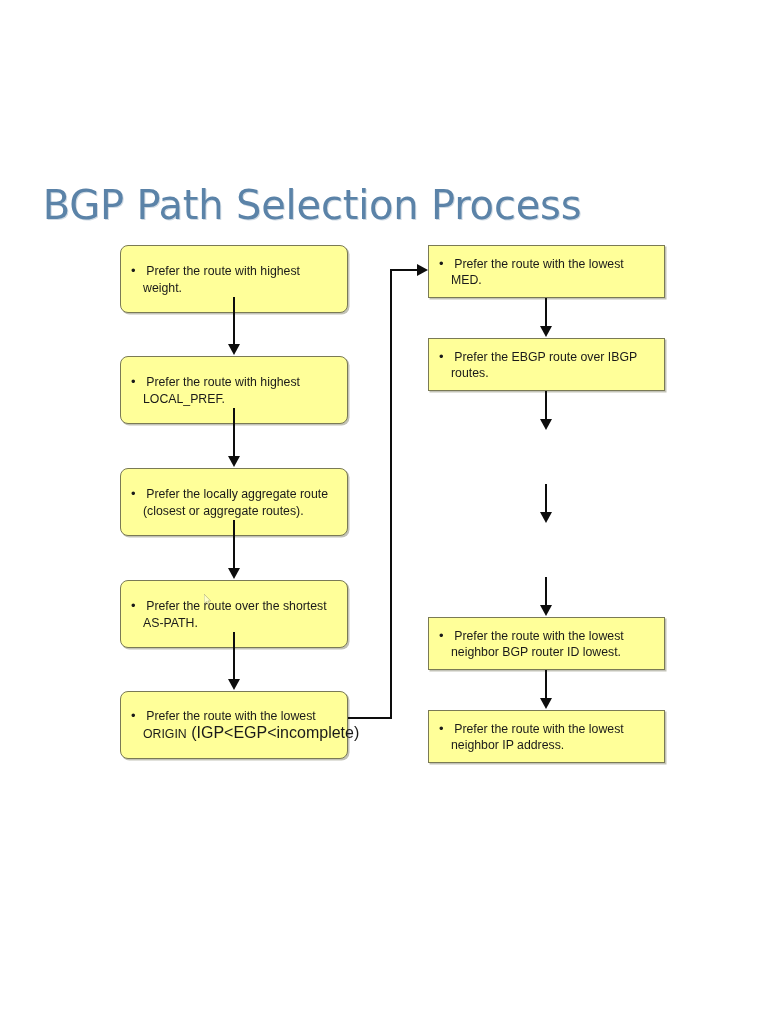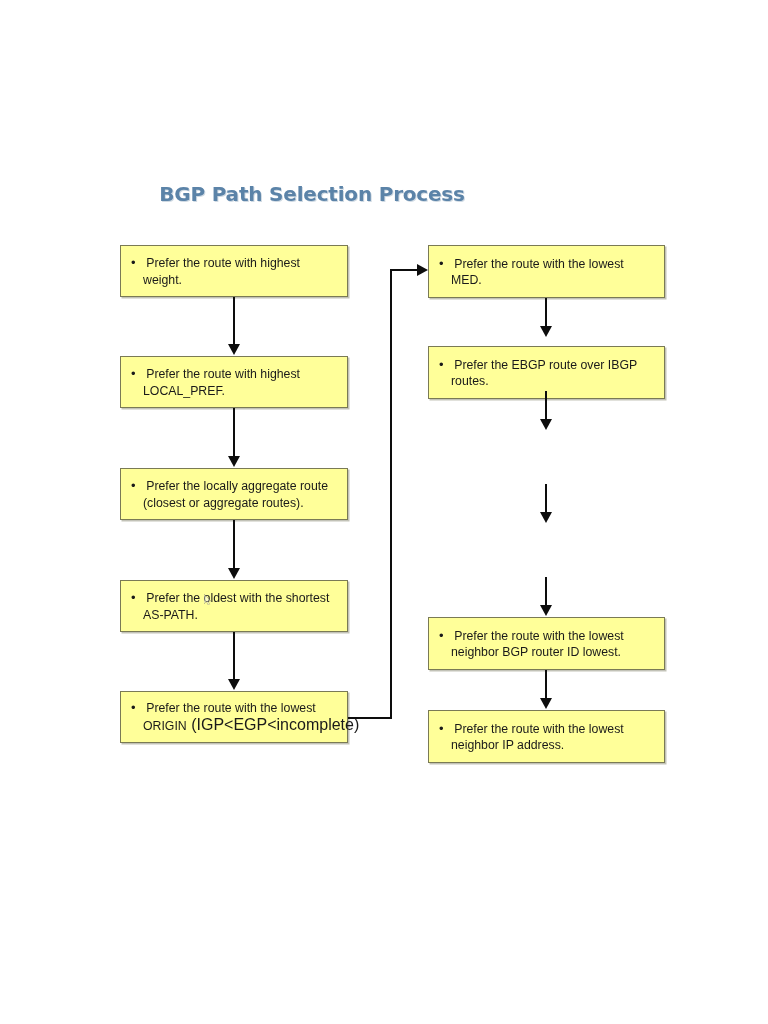--- a/index.html
+++ b/index.html
@@ -26,22 +26,22 @@
   }
 
   
   #title {
     position: absolute;
     left: 0;
     top: 182px;
     width: 624px;
     text-align: center;
     font-family: "DejaVu Sans", sans-serif;
-    font-size: 20px;
-    font-weight: bold;
+    font-size: 40px;
+    font-weight: normal;
     letter-spacing: -0.2px;
     color: #5b83a8;
     text-shadow: 1px 1px 0 rgba(120,150,175,0.35);
     white-space: nowrap;
   }
 
   
   .flow-box {
     position: absolute;
     box-sizing: border-box;
@@ -68,21 +68,21 @@
     font-size: 16px;
   }
   .flow-box.single .txt {
     text-align: left;
   }
 
   
   .col-left  { left: 120px; width: 228px; }
   .col-right { left: 428px; width: 237px; }
 
-  .h52 { height: 52px; }
+  .h52 { height: 68px; border-radius: 8px; }
   .h53 { height: 53px; }
 
   
   .v-line {
     position: absolute;
     width: 2px;
     background: #0d0d0d;
   }
   .arrow-down {
     position: absolute;
@@ -152,21 +152,21 @@
       <span>(closest or aggregate routes).</span>
     </div>
   </div>
 
   <div class="v-line" style="left:233px; top:520px; height:49px;"></div>
   <div class="arrow-down" style="left:228px; top:568px;"></div>
 
   <div class="flow-box col-left h52" style="top:580px;">
     <div class="txt">
       <span class="bullet">•&nbsp;&nbsp;</span>
-      <span>Prefer the oldest with the shortest</span><br>
+      <span>Prefer the route over the shortest</span><br>
       <span>AS-PATH.</span>
     </div>
   </div>
 
   <svg id="cursor-artifact" viewBox="0 0 7 11">
     <polygon points="0,0 0,10 2.4,7.6 4.2,11 5.6,10.2 3.9,7 6.8,7" fill="#ffffff" stroke="#555555" stroke-width="0.7"></polygon>
   </svg>
 
   <div class="v-line" style="left:233px; top:632px; height:48px;"></div>
   <div class="arrow-down" style="left:228px; top:679px;"></div>
@@ -188,21 +188,21 @@
     <div class="txt">
       <span class="bullet">•&nbsp;&nbsp;</span>
       <span>Prefer the route with the lowest</span><br>
       <span>MED.</span>
     </div>
   </div>
 
   <div class="v-line" style="left:545px; top:298px; height:30px;"></div>
   <div class="arrow-down" style="left:540px; top:326px;"></div>
 
-  <div class="flow-box col-right h53" style="top:338px;margin-top:8px;">
+  <div class="flow-box col-right h53" style="top:338px;">
     <div class="txt">
       <span class="bullet">•&nbsp;&nbsp;</span>
       <span>Prefer the EBGP route over IBGP</span><br>
       <span>routes.</span>
     </div>
   </div>
 
   <div class="v-line" style="left:545px; top:391px; height:30px;"></div>
   <div class="arrow-down" style="left:540px; top:419px;"></div>
 

